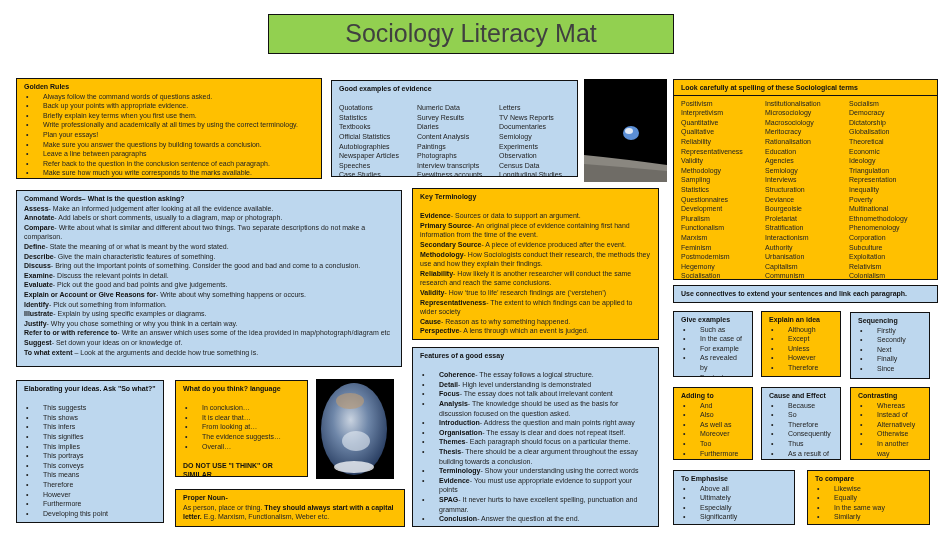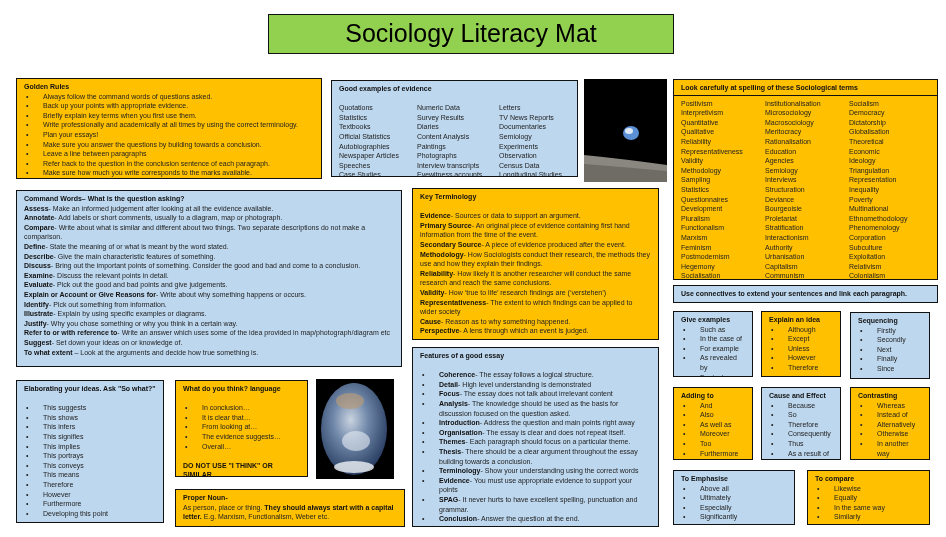--- a/index.html
+++ b/index.html
@@ -6,21 +6,21 @@
   html, body { width: 946px; height: 537px; background: #ffffff; overflow: hidden; }
   body { position: relative; font-family: "Liberation Sans", sans-serif; color: #222; }
   .box { position: absolute; border: 1.5px solid #111; padding: 3px 7px; font-size: 7px; line-height: 9.6px; overflow: hidden; }
   .yellow { background: #ffc000; }
   .blue { background: #bdd7ee; }
   .green { background: #92d050; }
   .hdr { font-weight: bold; color: #111; display: block; }
   ul.bul { list-style: none; }
   ul.bul li { position: relative; padding-left: 19px; }
   ul.bul li::before { content: "\2022"; position: absolute; left: 2px; top: 0; }
-  .title { left: 268px; top: 14px; width: 406px; height: 40px; border: 1.5px solid #111; display: flex; align-items: center; justify-content: center; font-size: 25px; color: #000000; padding: 12px; }
+  .title { left: 268px; top: 14px; width: 406px; height: 40px; border: 1.5px solid #111; display: flex; align-items: center; justify-content: center; font-size: 25px; color: #404040; padding: 12px; }
   .grid3 { display: grid; column-gap: 4px; }
   .ev-grid { grid-template-columns: 74px 78px 86px; }
   .sp-grid { grid-template-columns: 80px 80px 90px; }
   .gap { height: 9.6px; }
   b { color: #111; }
   .img { position: absolute; overflow: hidden; }
   .space { background: #000; }
 </style>
 </head>
 <body>

